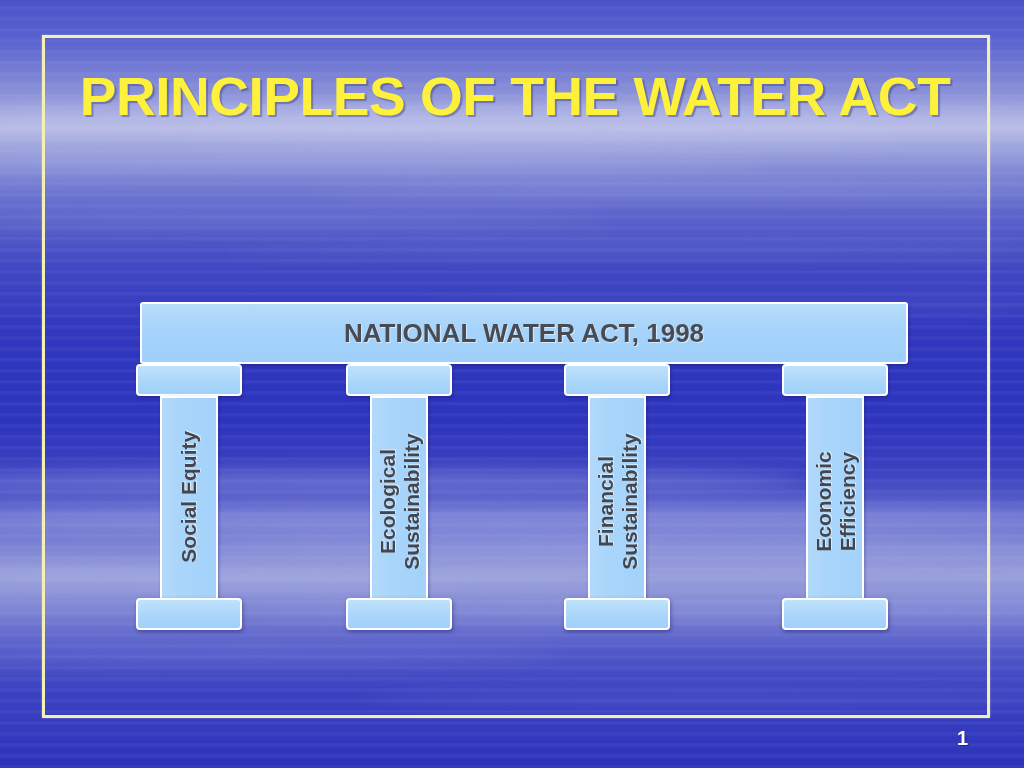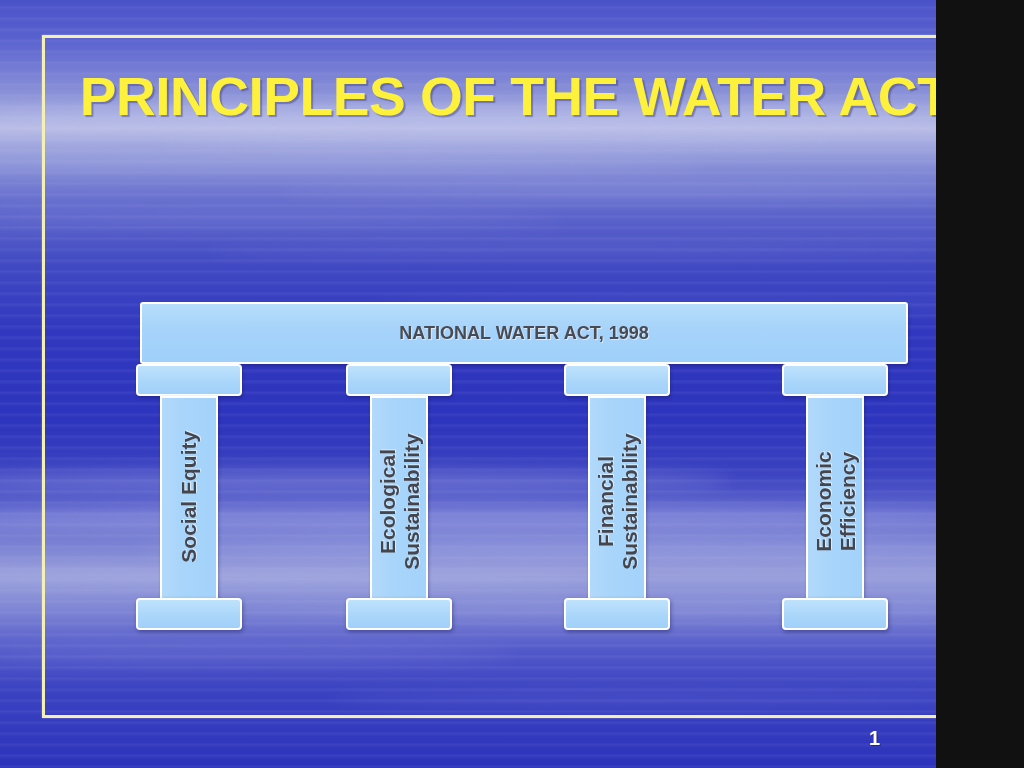--- a/index.html
+++ b/index.html
@@ -2,21 +2,21 @@
 <html><head>
 <meta charset="utf-8">
 <style>
   html, body {
     margin: 0;
     padding: 0;
     background: #111;
   }
   #slide {
     position: relative;
-    width: 936px;
+    width: 1024px;
     height: 768px;
     overflow: hidden;
     font-family: "Liberation Sans", sans-serif;
     background: #2A2FC4;
   }
 
   
   .bg-base {
     position: absolute;
     inset: 0;
@@ -126,21 +126,21 @@
     background: linear-gradient(to bottom, #b6ddfb 0%, #a6d3fa 45%, #9fd0fa 100%);
     border: 2px solid #ffffff;
     border-radius: 3px;
     box-sizing: border-box;
     display: flex;
     align-items: center;
     justify-content: center;
     box-shadow: 1px 2px 3px rgba(20,20,80,0.35);
   }
   .lintel-label {
-    font-size: 18px;
+    font-size: 26px;
     font-weight: bold;
     color: #4a4a52;
     letter-spacing: 0px;
     text-shadow: 1px 1px 0 rgba(255,255,255,0.55);
     white-space: nowrap;
   }
 
   .pillar {
     position: absolute;
     top: 68px;

